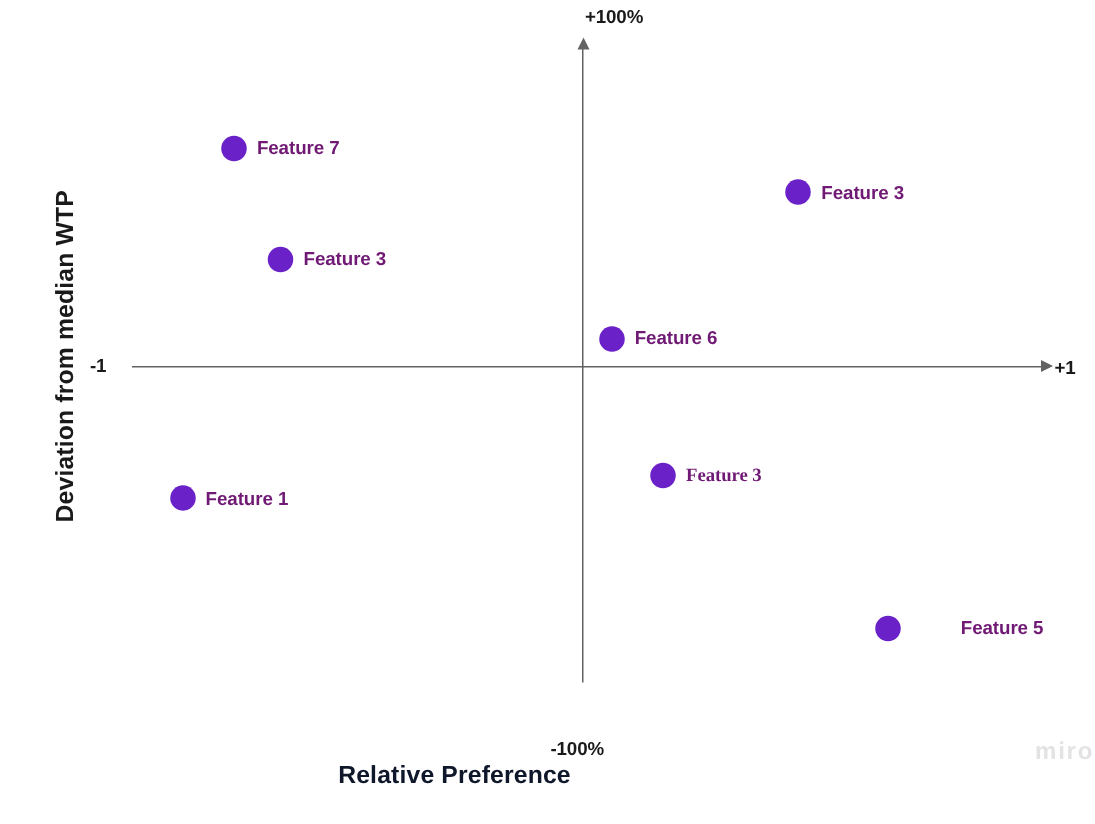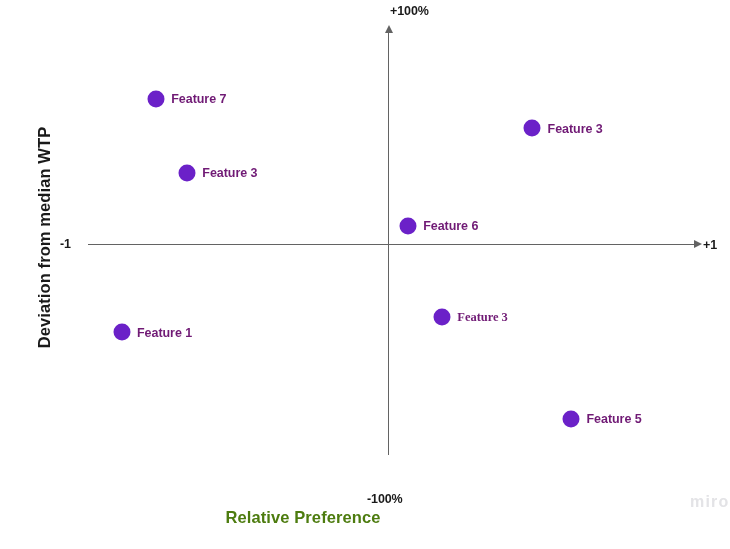--- a/index.html
+++ b/index.html
@@ -75,21 +75,21 @@
 
   
   #x-axis-title {
     position: absolute;
     left: 0;
     top: 508px;
     width: 606px;
     text-align: center;
     font-size: 16.5px;
     font-weight: 700;
-    color: #4d7c0f;
+    color: #0f172a;
     letter-spacing: 0.1px;
   }
   #y-axis-title {
     position: absolute;
     left: -106px;
     top: 228px;
     width: 300px;
     text-align: center;
     transform: rotate(-90deg);
     transform-origin: center center;
@@ -171,21 +171,21 @@
         <div class="point-label">Feature 6</div>
       </div>
       <div class="data-point" style="left: 441.87px; top: 317.08px; transform: translate(-8.5px, -50%); font-family: Liberation Serif, serif;">
         <div class="point-dot" style="background: rgb(107, 33, 200);"></div>
         <div class="point-label">Feature 3</div>
       </div>
       <div class="data-point" style="left: 121.54px; top: 332px; transform: translate(-8.5px, -50%);">
         <div class="point-dot" style="background: rgb(107, 33, 200);"></div>
         <div class="point-label">Feature 1</div>
       </div>
-      <div class="data-point" style="left: 571px; top: 418.84px; transform: translate(-8.5px, -50%);">
+      <div class="data-point" style="left: 592px; top: 418.84px; transform: translate(-8.5px, -50%); gap: 33px;">
         <div class="point-dot" style="background: rgb(107, 33, 200);"></div>
         <div class="point-label">Feature 5</div>
       </div>
     </div>
 
   <div id="miro-watermark">miro</div>
 
 </div>
 
 </body></html>

